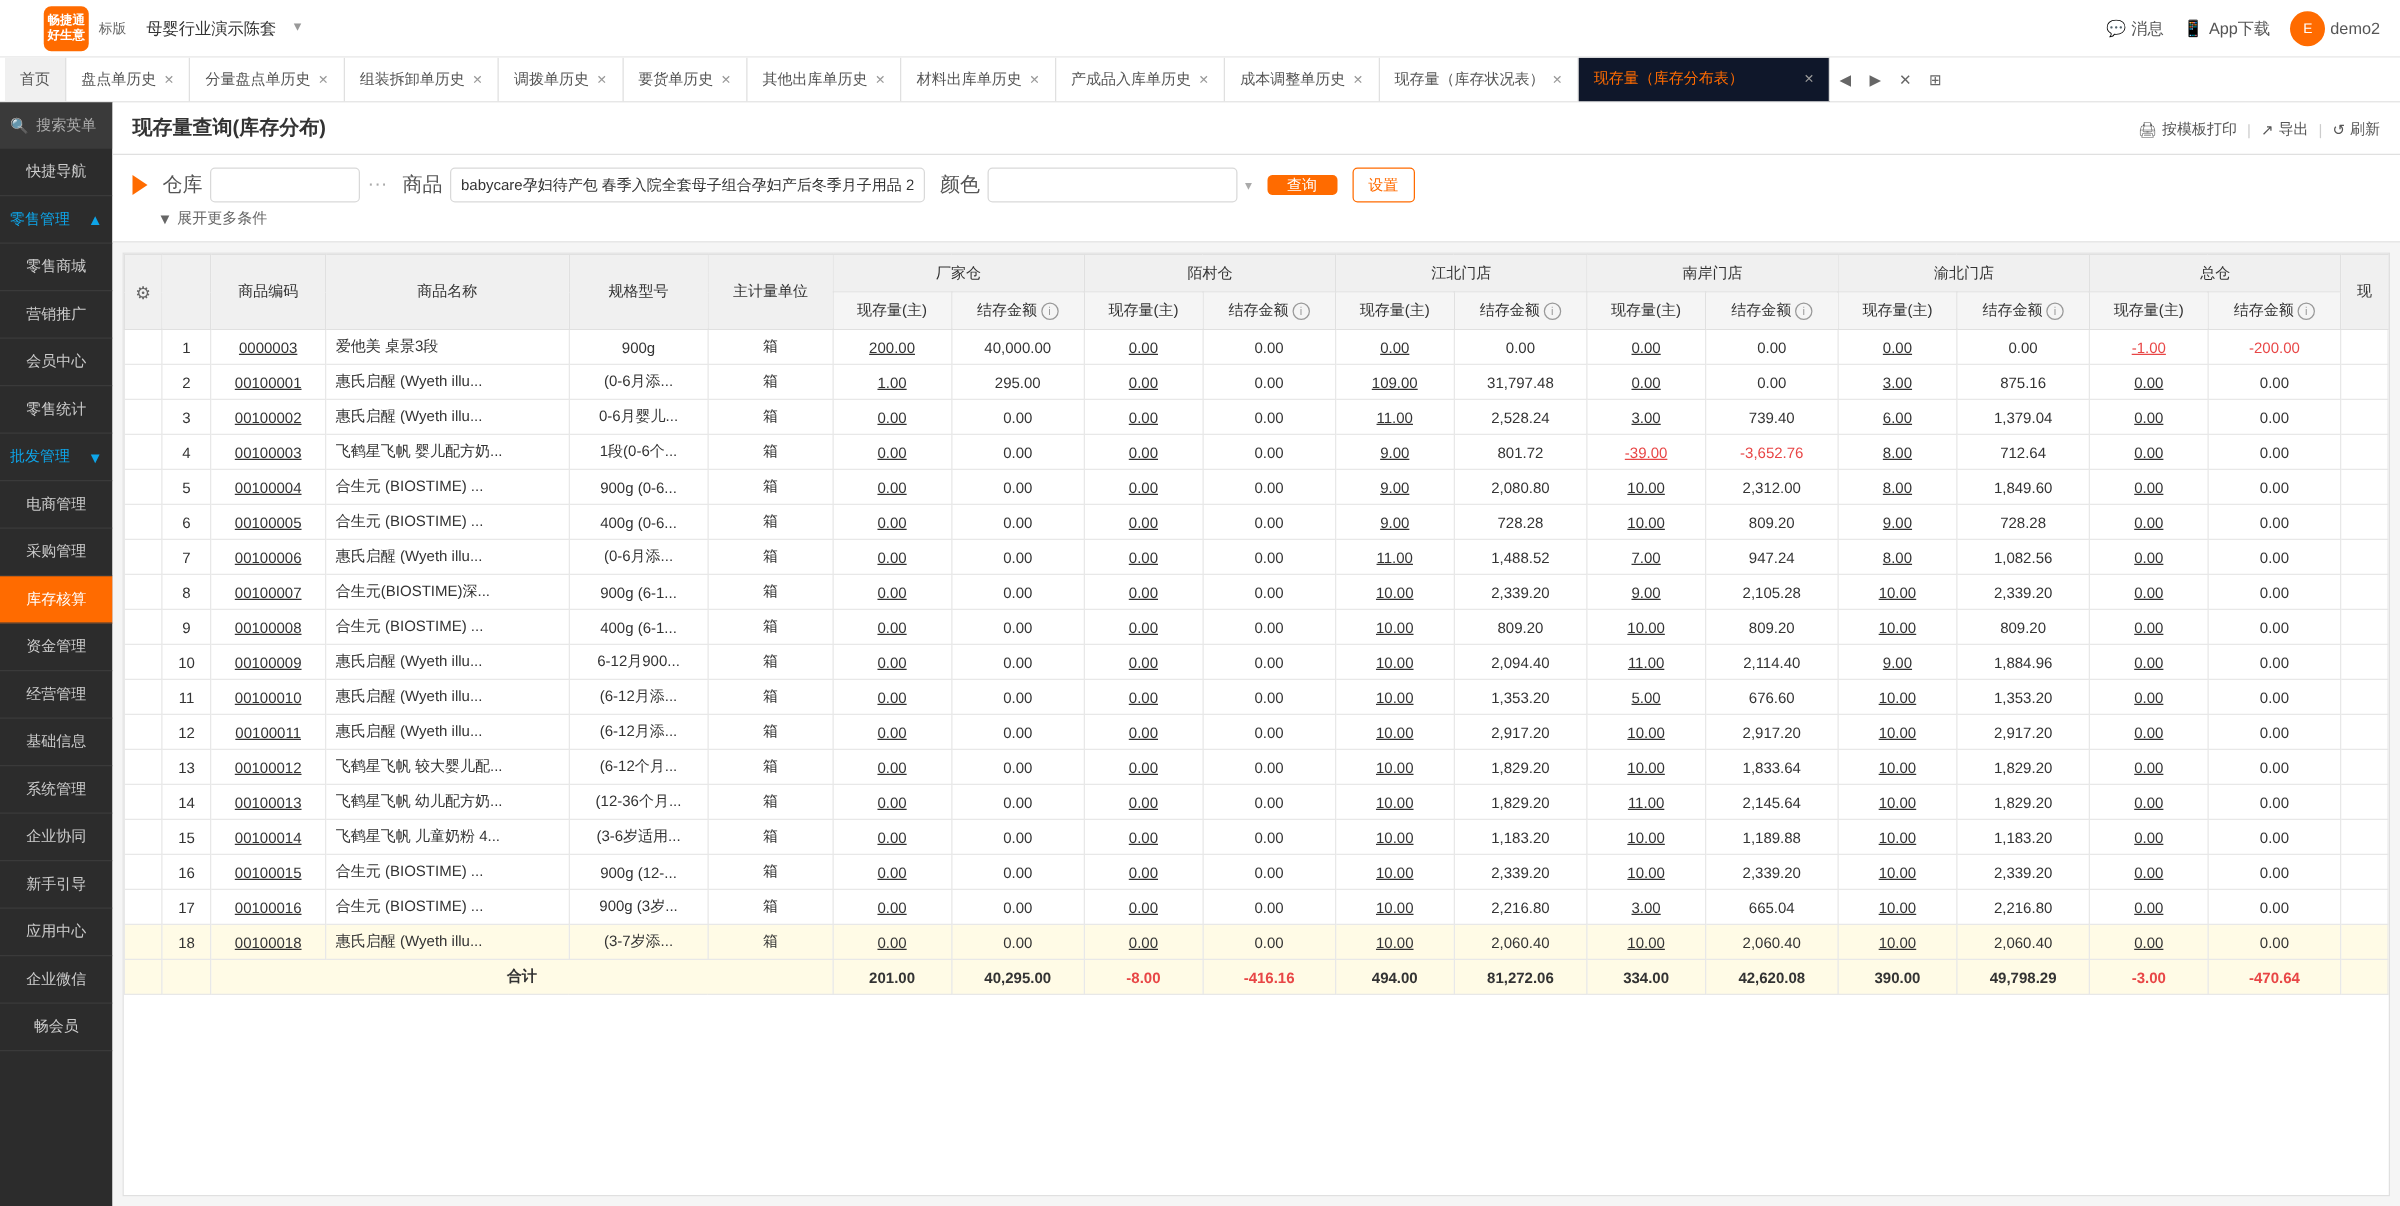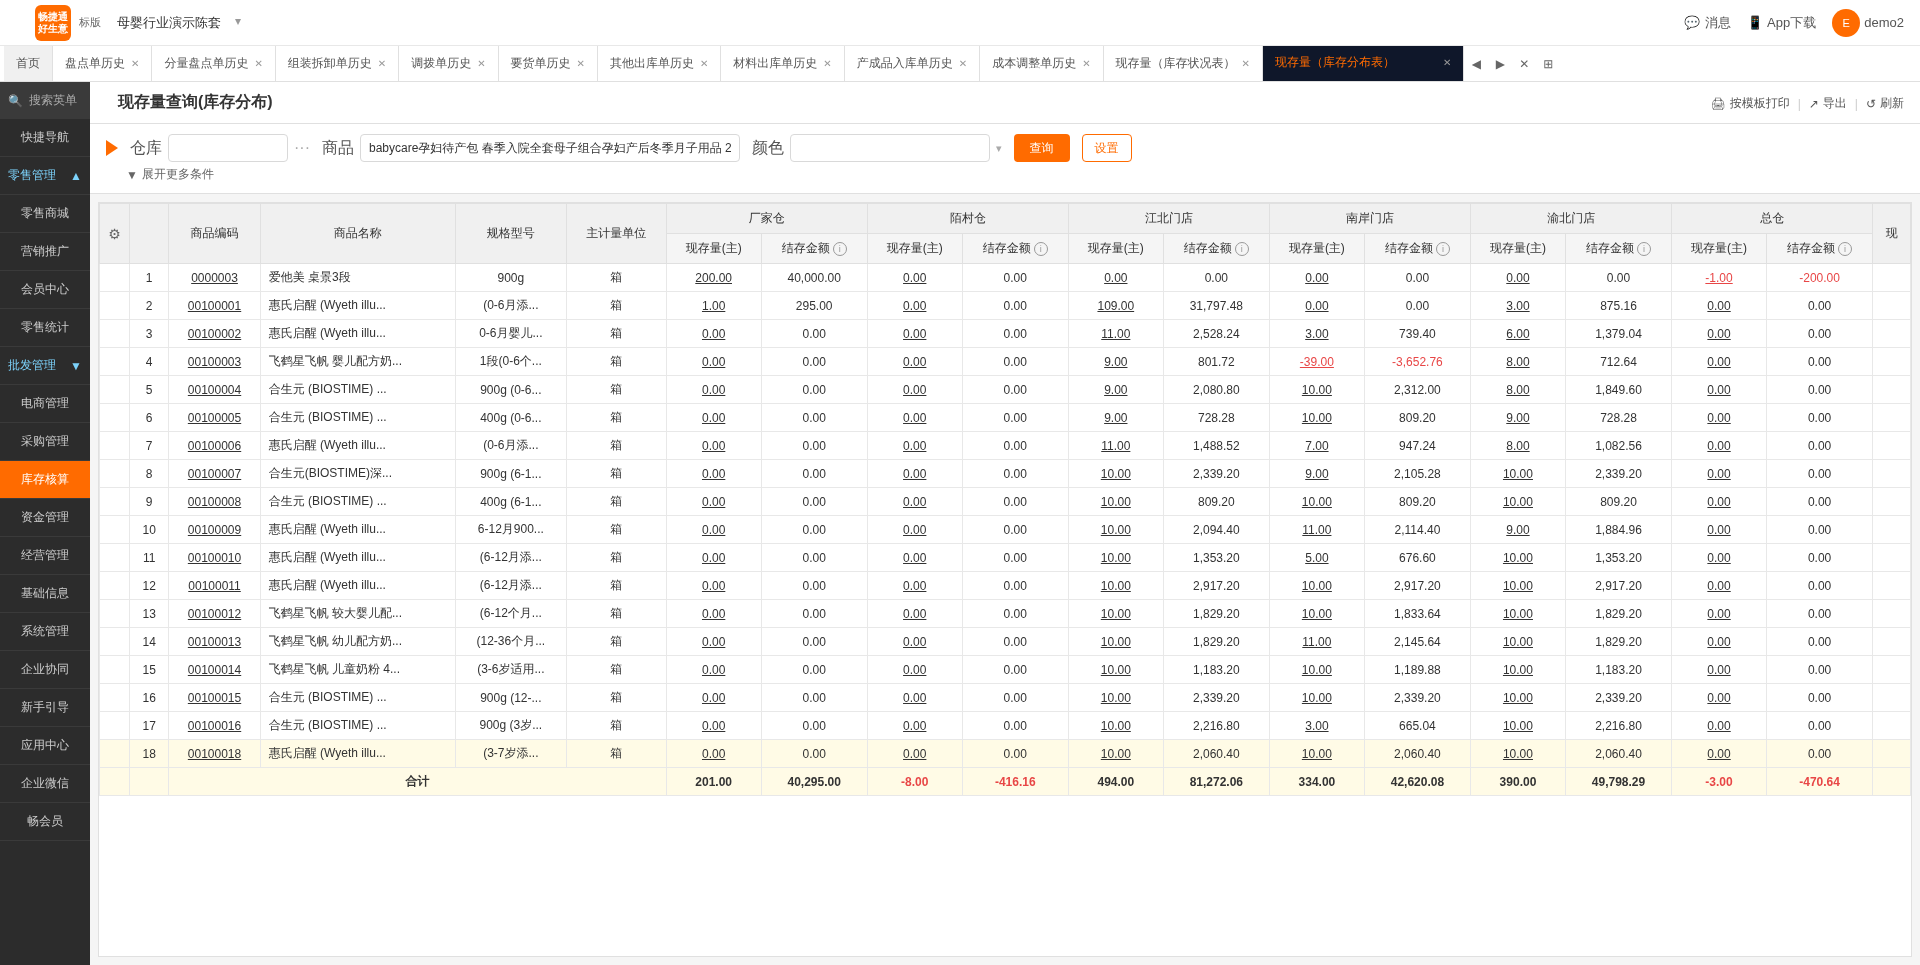--- a/index.html
+++ b/index.html
@@ -146,21 +146,21 @@
     .sidebar-item.active {
       background: #ff6b00;
       color: white;
     }
     .sidebar-item-with-arrow {
       display: flex;
       align-items: center;
       justify-content: space-between;
       padding: 10px 8px;
       font-size: 12px;
-      color: #7dd3fc;
+      color: #0ea5e9;
       cursor: pointer;
       border-bottom: 1px solid #3a3a3a;
     }
 
     
     .content-area {
       flex: 1;
       overflow: hidden;
       display: flex;
       flex-direction: column;
@@ -171,21 +171,20 @@
     .page-header {
       background: #fff;
       padding: 10px 16px 0;
       border-bottom: 1px solid #e0e0e0;
     }
     .page-title {
       font-size: 16px;
       font-weight: bold;
       color: #333;
       margin-bottom: 10px;
-      margin-left: 12px;
     }
     .header-actions {
       display: flex;
       align-items: center;
       justify-content: flex-end;
       gap: 8px;
       padding-bottom: 8px;
     }
     .btn-text {
       display: flex;
@@ -242,21 +241,21 @@
     .orange-triangle {
       width: 0;
       height: 0;
       border-top: 8px solid transparent;
       border-bottom: 8px solid transparent;
       border-left: 12px solid #ff6b00;
       flex-shrink: 0;
       cursor: pointer;
     }
     .btn-query {
-      height: 28px;
+      height: 16px;
       padding: 0 16px;
       background: #ff6b00;
       color: white;
       border: none;
       border-radius: 4px;
       cursor: pointer;
       font-size: 12px;
     }
     .btn-setting {
       height: 28px;

